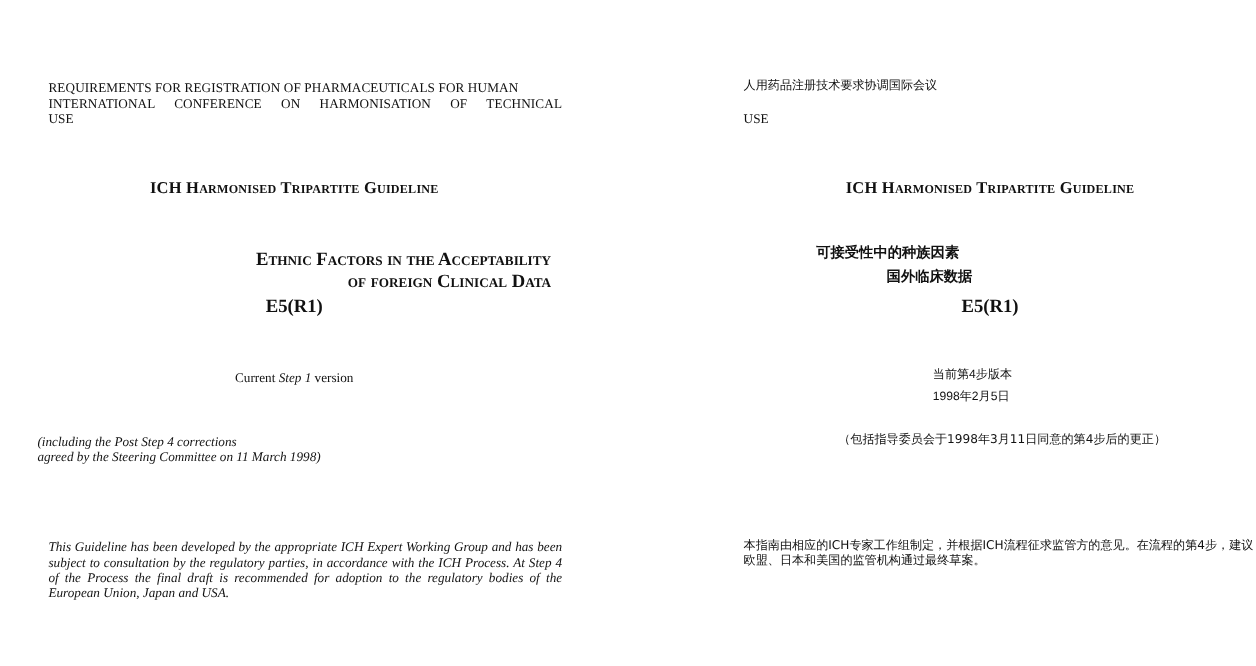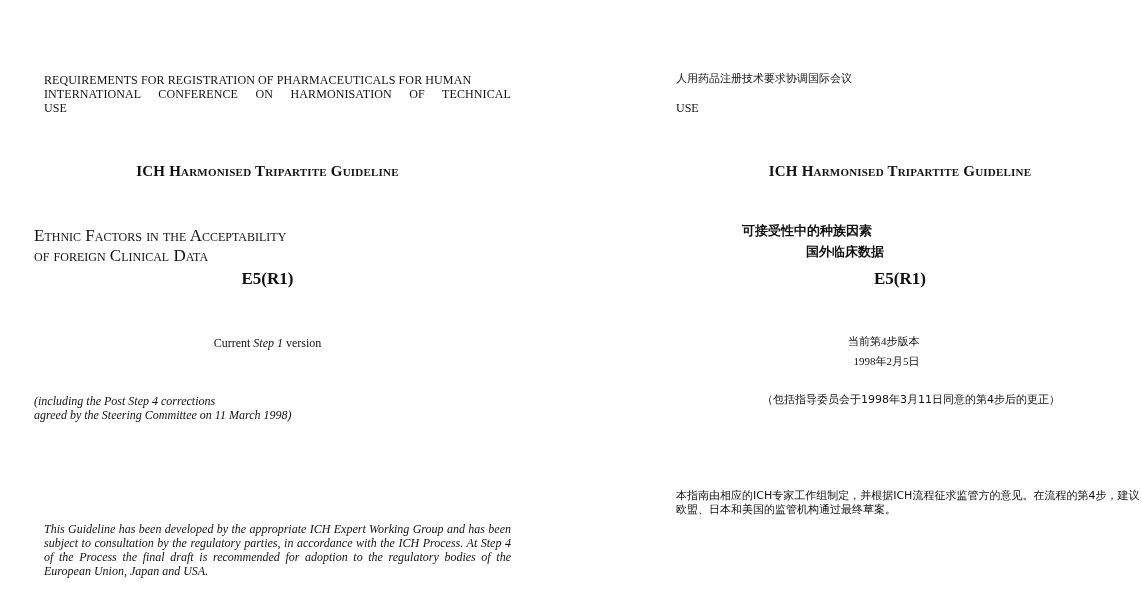--- a/index.html
+++ b/index.html
@@ -63,22 +63,22 @@
       letter-spacing: 0.2px;
     }
     .col-en .guideline-type { left: -10px; }
     .col-zh .guideline-type { left: -9px; }
 
     .title-en {
       position: absolute;
       top: 226px;
       left: -10px;
       width: 100%;
-      text-align: left;
-      font-weight: normal;
+      text-align: right;
+      font-weight: bold;
       font-size: 17px;
       line-height: 20px;
       font-variant: small-caps;
     }
     .code {
       position: absolute;
       top: 269px;
       width: 100%;
       text-align: center;
       font-weight: bold;
@@ -115,24 +115,23 @@
       text-align: center;
       font-size: 12px;
       line-height: 20px;
     }
     .version-en i { font-style: italic; }
 
     .version-zh {
       position: absolute;
       top: 331px;
       left: 172px;
-      font-family: Liberation Serif, serif;
-      font-size: 11px;
-      line-height: 20px;
-      text-align: right;
+      font-family: Liberation Sans, sans-serif;
+      font-size: 11px;
+      line-height: 20px;
     }
 
     .corr-en {
       position: absolute;
       top: 394px;
       left: -10px;
       width: 100%;
       font-style: italic;
       font-size: 12px;
       line-height: 14px;
@@ -149,21 +148,20 @@
 
     .note-en {
       position: absolute;
       top: 490px;
       left: 0;
       width: 467px;
       font-style: italic;
       font-size: 12px;
       line-height: 14px;
       text-align: justify;
-      margin-top: 32px;
     }
     .note-zh {
       position: absolute;
       top: 489px;
       left: 0;
       width: 466px;
       font-family: "DejaVu Sans", sans-serif;
       font-size: 11px;
       line-height: 14px;
     }

